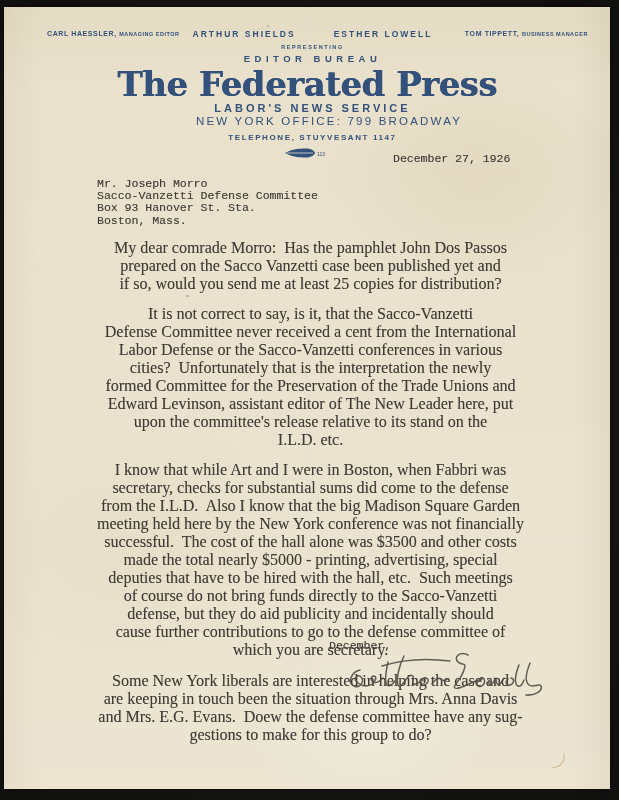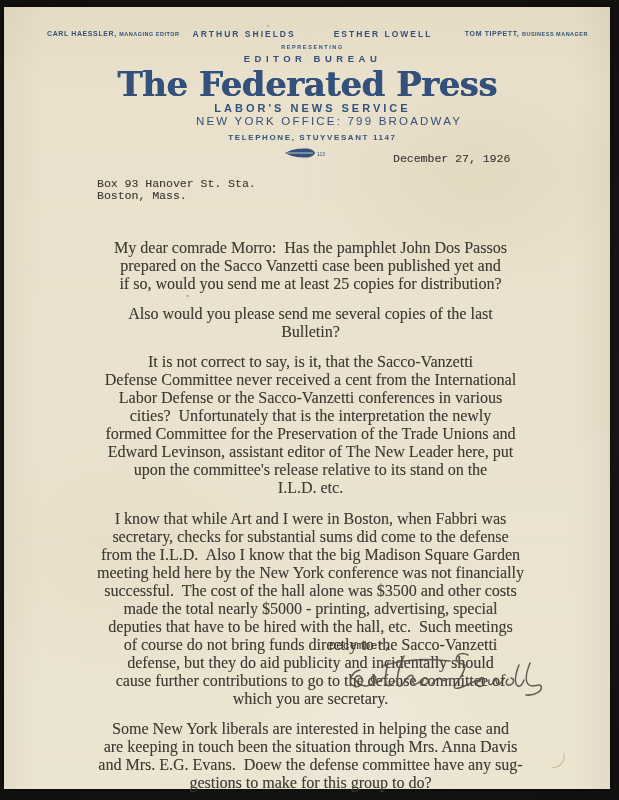--- a/index.html
+++ b/index.html
@@ -96,30 +96,30 @@
         <path d="M1,5 C8,1 16,0.5 21,0.5 C27,0.5 30,2.5 31,5 C30,7.5 27,9.5 21,9.5 C16,9.5 8,9 1,5 Z" fill="#33517b"></path>
         <path d="M3,5 L29,5" stroke="#e9e1cc" stroke-width="0.8"></path>
         <text x="33" y="7.5" font-size="5" fill="#33517b" font-family="Liberation Sans, sans-serif">113</text>
       </svg>
     </div>
   </header>
 
   <div class="typed date">December 27, 1926</div>
 
   <div class="typed recipient">
+    <div>Mr. Joseph Morro</div>
+    <div>Sacco-Vanzetti Defense Committee</div>
     <div>Box 93 Hanover St. Sta.</div>
     <div>Boston, Mass.</div>
   </div>
 
   <div class="body-text">
     <pre class="typed">My dear comrade Morro:  Has the pamphlet John Dos Passos
 prepared on the Sacco Vanzetti case been published yet and
 if so, would you send me at least 25 copies for distribution?</pre>
-    <pre class="typed">Also would you please send me several copies of the last
-Bulletin?</pre>
     <pre class="typed">It is not correct to say, is it, that the Sacco-Vanzetti
 Defense Committee never received a cent from the International
 Labor Defense or the Sacco-Vanzetti conferences in various
 cities?  Unfortunately that is the interpretation the newly
 formed Committee for the Preservation of the Trade Unions and
 Edward Levinson, assistant editor of The New Leader here, put
 upon the committee's release relative to its stand on the
 I.L.D. etc.</pre>
     <pre class="typed">I know that while Art and I were in Boston, when Fabbri was
 secretary, checks for substantial sums did come to the defense

